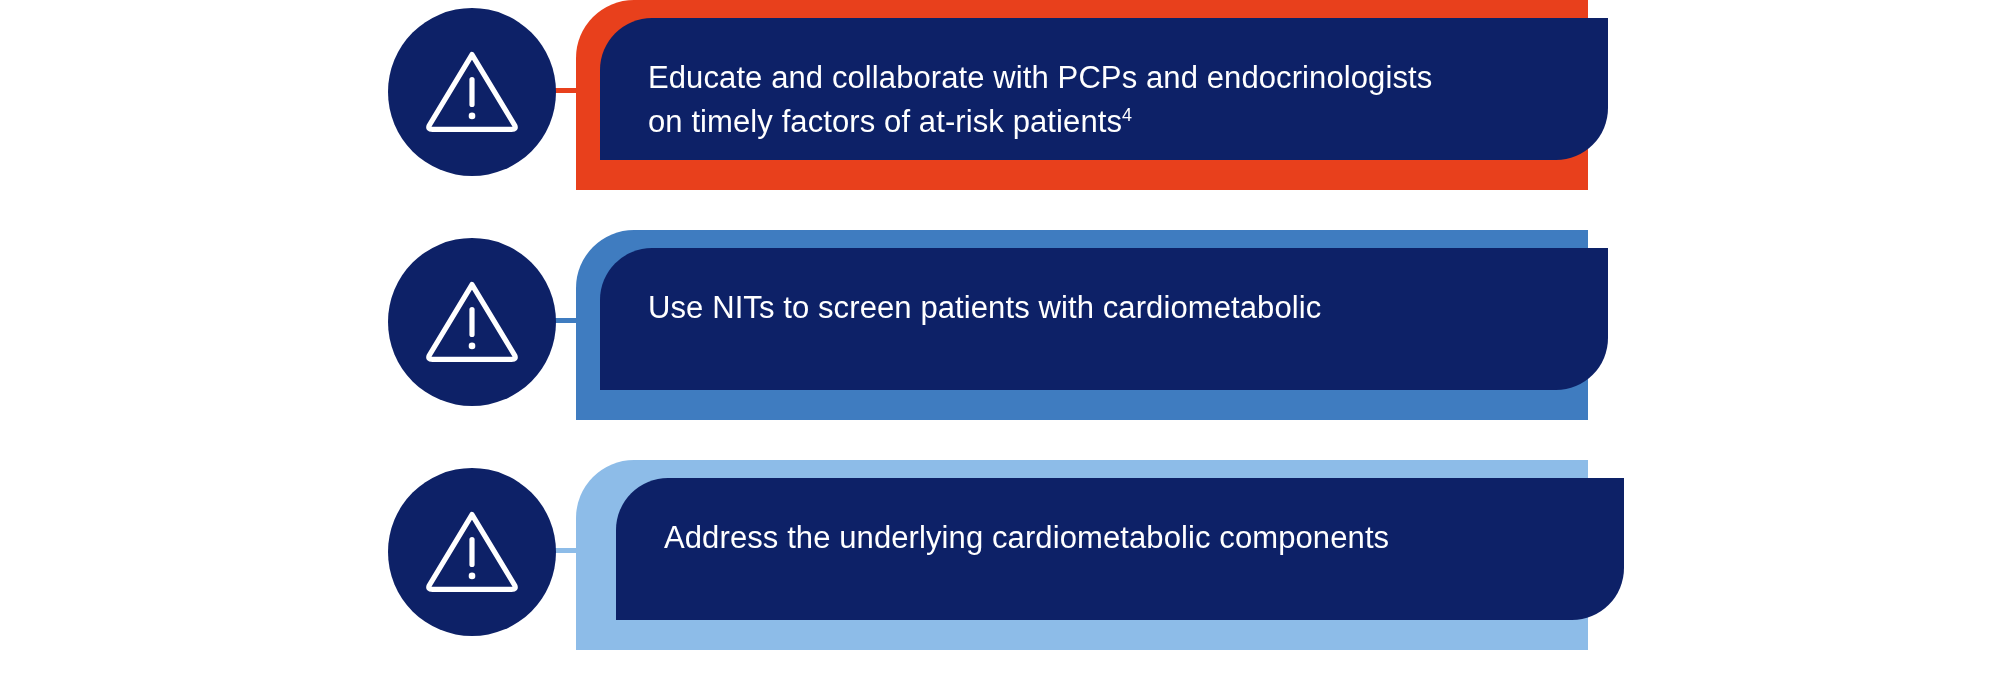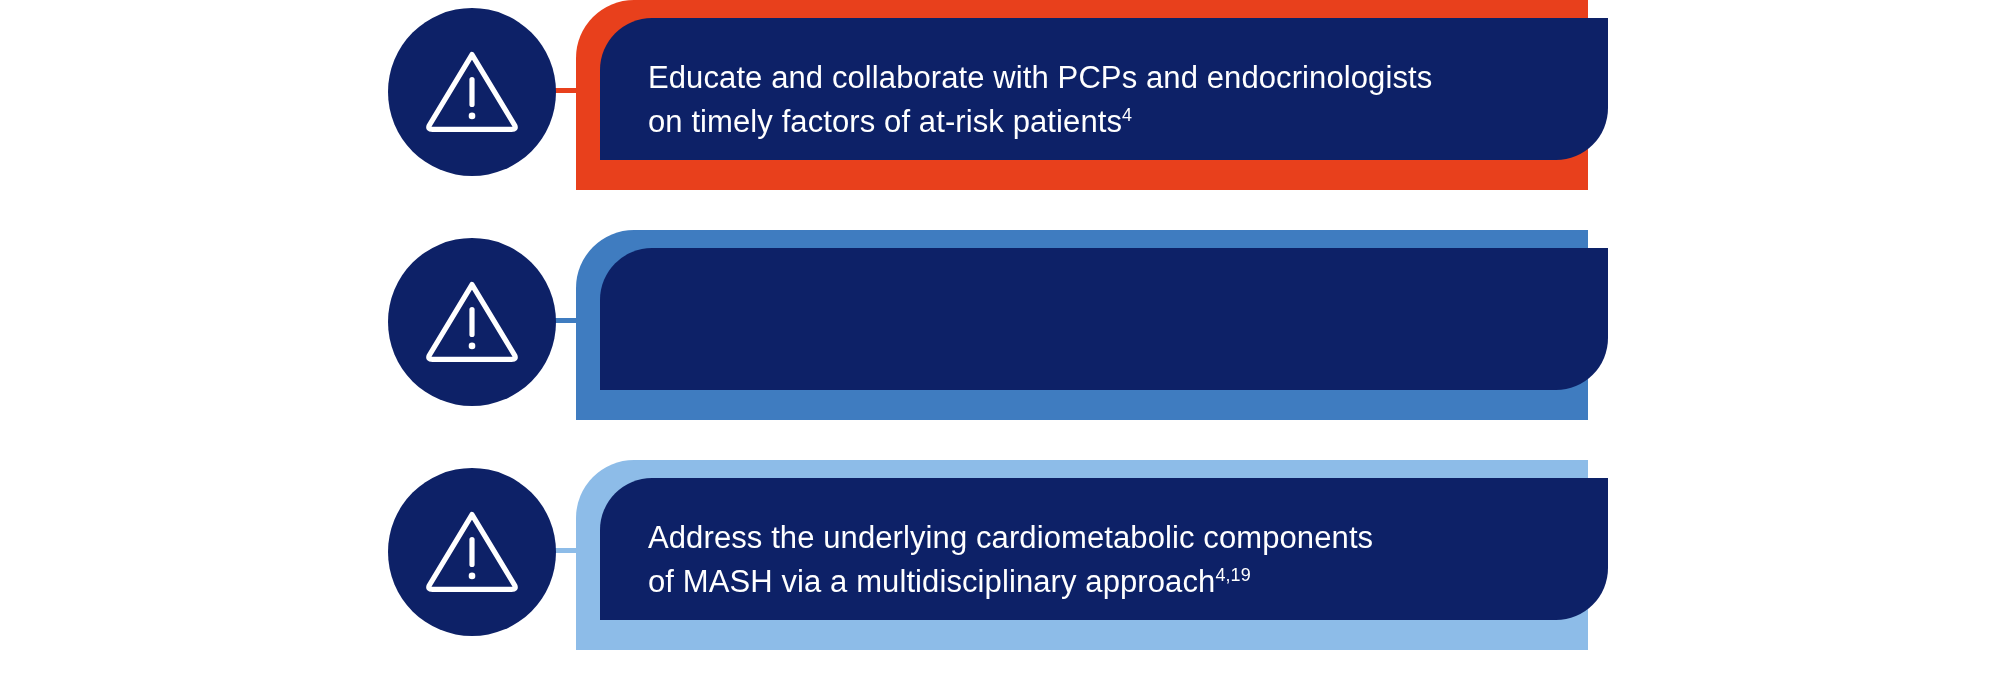--- a/index.html
+++ b/index.html
@@ -129,39 +129,39 @@
     <div class="icon-circle" style="top: 8px; background: rgb(13, 33, 103);">
       <svg viewBox="0 0 100 100">
         <path d="M50 14 L91 82 Q93 86 88 86 L12 86 Q7 86 9 82 Z" fill="none" stroke="#ffffff" stroke-width="5" stroke-linejoin="round" stroke-linecap="round"></path>
         <line x1="50" y1="38" x2="50" y2="62" stroke="#ffffff" stroke-width="5" stroke-linecap="round"></line>
         <circle cx="50" cy="73" r="3.2" fill="#ffffff"></circle>
       </svg>
     </div>
 
     <div class="card" style="top: 18px; height: 142px; background: rgb(13, 33, 103);">
       <div class="card-text" style="top:38px;">
+        <span class="ln">Use NITs to screen patients with cardiometabolic</span>
       </div>
     </div>
   </div>
 
   <div class="row" style="top:460px;height:230px;">
 
     <div class="accent" style="top:0px;height:190px;background:#8dbce8;"></div>
 
     <div class="connector" style="top:88px;background:#8dbce8;"></div>
 
     <div class="icon-circle" style="top: 8px; background: rgb(13, 33, 103);">
       <svg viewBox="0 0 100 100">
         <path d="M50 14 L91 82 Q93 86 88 86 L12 86 Q7 86 9 82 Z" fill="none" stroke="#ffffff" stroke-width="5" stroke-linejoin="round" stroke-linecap="round"></path>
         <line x1="50" y1="38" x2="50" y2="62" stroke="#ffffff" stroke-width="5" stroke-linecap="round"></line>
         <circle cx="50" cy="73" r="3.2" fill="#ffffff"></circle>
       </svg>
     </div>
 
-    <div class="card" style="top: 18px; height: 142px; background: rgb(13, 33, 103);">
+    <div class="card" style="top: 18px; height: 142px; background: rgb(13, 33, 103); margin-left: 16px;">
       <div class="card-text" style="top:38px;">
         <span class="ln">Address the underlying cardiometabolic components</span>
-        <span class="ln"><span>of MASH via a multidisciplinary approach</span><sup>4,19</sup></span>
       </div>
     </div>
   </div>
 
 </div>
 
 </body></html>

